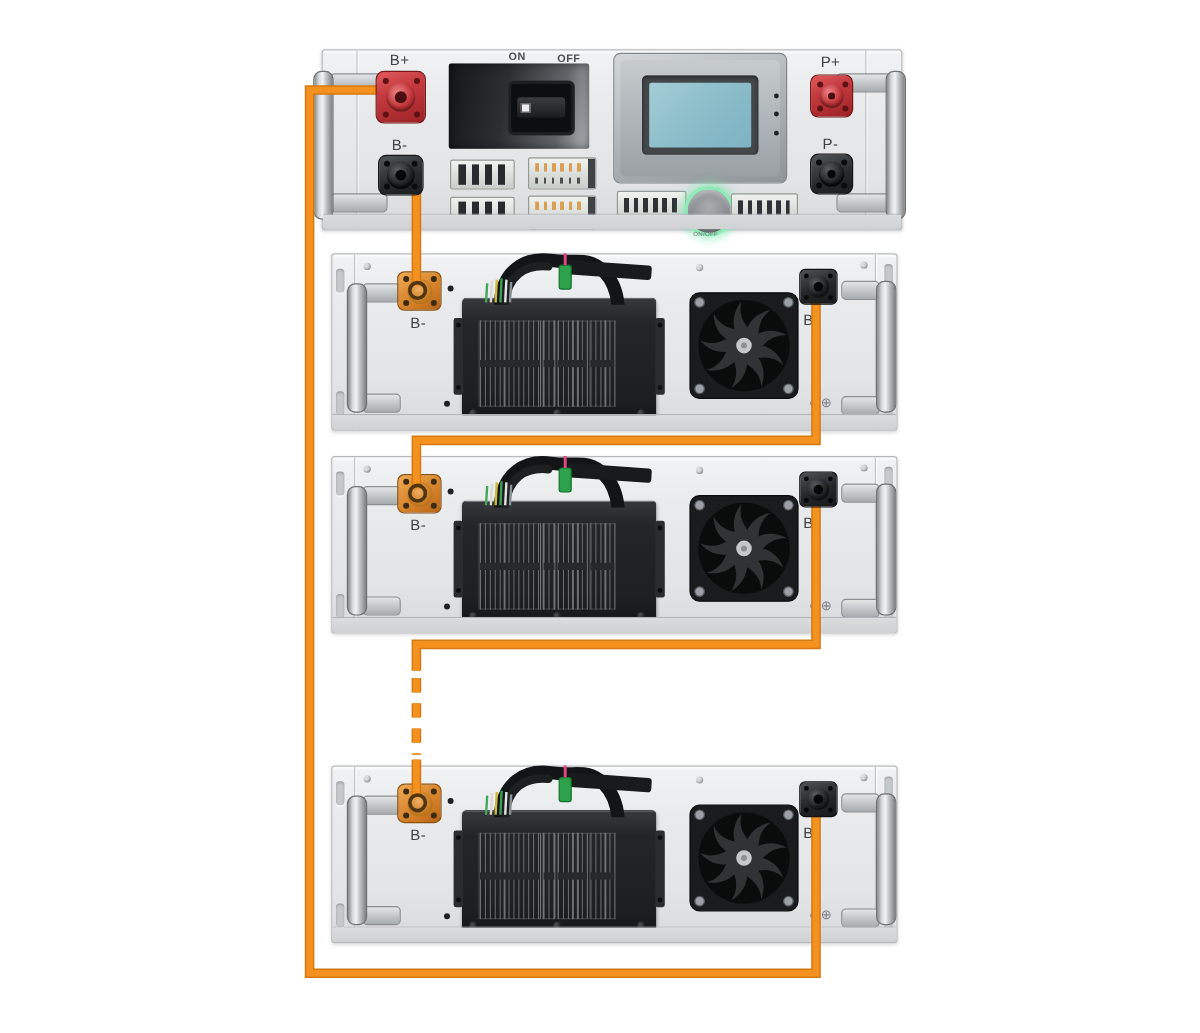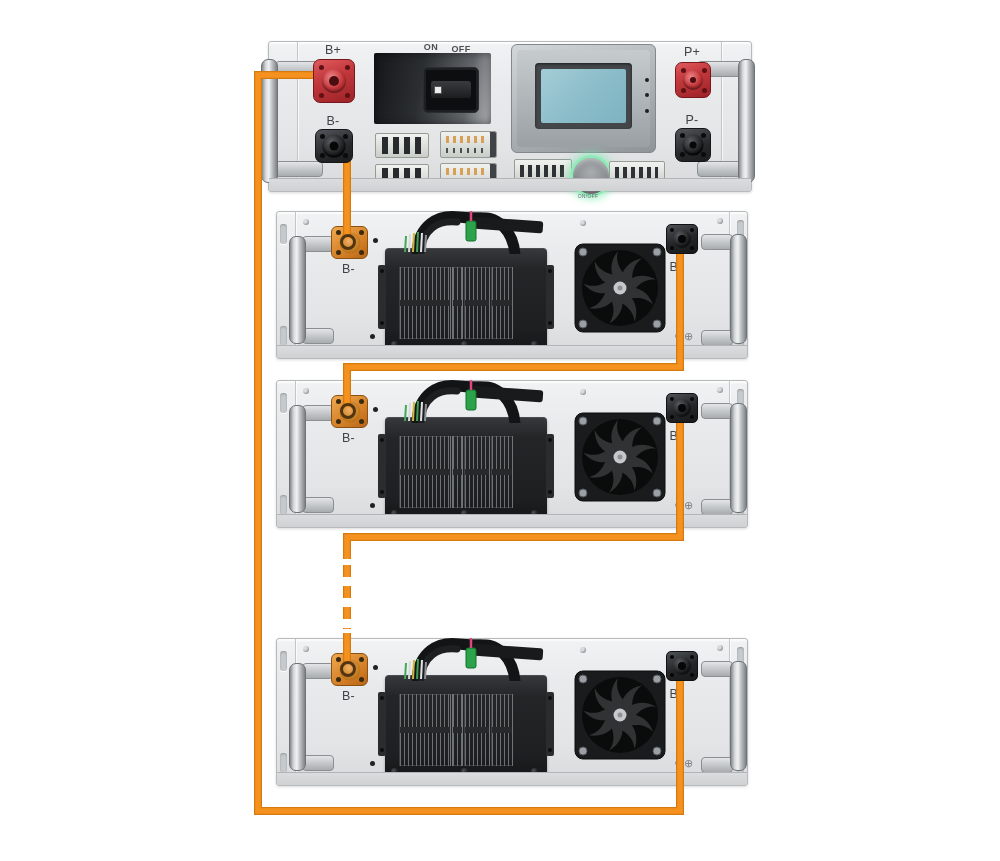--- a/index.html
+++ b/index.html
@@ -122,21 +122,21 @@
     <div class="connector-red" style="left:44px;top:17px;width:40px;height:42px">
       <i class="scr4"></i>
         <span class="cplug"></span>
     </div>
     <div class="lbl" style="left:46px;top:72px;width:36px">B-</div>
     <div class="connector-blk" style="left:46px;top:87px;width:36px;height:32px">
       <i class="scr4"></i>
         <span class="cplug"></span>
     </div>
     <div class="lbl-sm" style="left:147px;top:0;width:30px">ON</div>
-    <div class="lbl-sm" style="left:177px;top:2px;width:30px">OFF</div>
+    <div class="lbl-sm" style="left:190px;top:2px;width:30px">OFF</div>
     <div class="recess" style="left:105px;top:11px;width:117px;height:71px">
       <div class="breaker" style="left:49px;top:14px;width:54px;height:44px">
         <div class="paddle"></div>
         <div class="pdot"></div>
       </div>
     </div>
     <div class="tb tb-small" style="left:106px;top:91px;width:52px;height:23px"></div>
     <div class="tb tb-wide" style="left:171px;top:89px;width:55px;height:25px"></div>
     <div class="tb tb-small" style="left:106px;top:122px;width:52px;height:23px"></div>
     <div class="tb tb-wide" style="left:171px;top:121px;width:55px;height:26px"></div>

